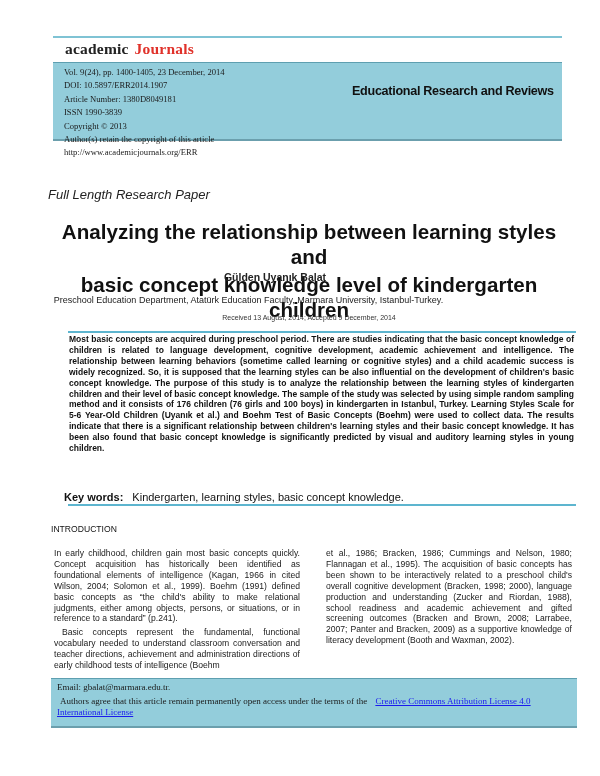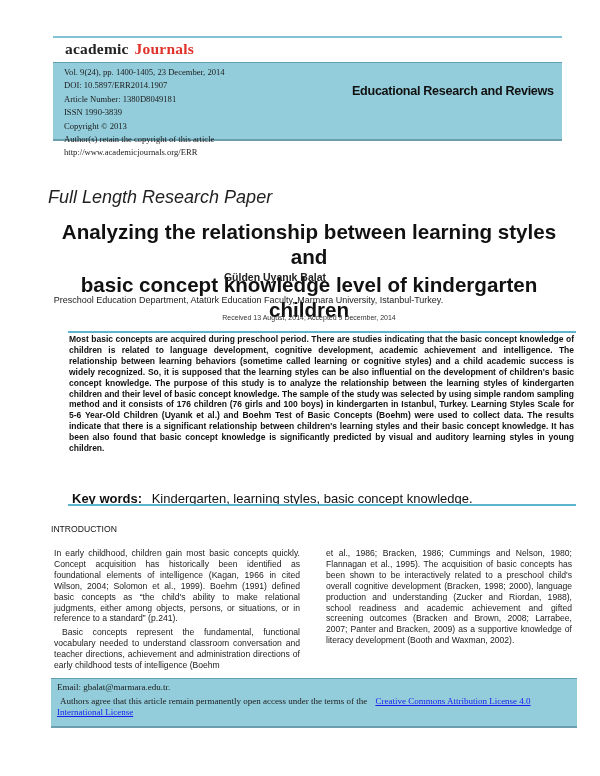--- a/index.html
+++ b/index.html
@@ -9,29 +9,29 @@
     .abs { position: absolute; }
 
     
     .top-rule { left: 44px; top: 27px; width: 509px; height: 2px; background: #7fc3d4; }
     .brand { left: 53px; top: 31px; font-family: "Liberation Serif", serif; font-weight: bold; font-size: 15.5px; letter-spacing: 0.2px; color: #222; }
     .brand .j { color: #e0312a; }
     .meta-box { left: 44px; top: 53px; width: 509px; height: 79px; background: #93cddb; border-top: 1px solid #5e9fb0; border-bottom: 2px solid #6b9fad; }
     .meta-lines { left: 52px; top: 55px; font-family: "Liberation Serif", serif; font-size: 8.6px; line-height: 10.4px; color: #1a1a1a; }
     .journal-name { left: 343px; top: 75px; font-family: "Liberation Sans", sans-serif; font-weight: bold; font-size: 12.6px; color: #111; letter-spacing: -0.3px; }
 
-    .paper-type { left: 39px; top: 178px; font-size: 18px; font-style: italic; color: #222; }
+    .paper-type { left: 39px; top: 178px; font-size: 13px; font-style: italic; color: #222; }
     .title { left: 40px; top: 207px; width: 520px; text-align: center; font-weight: bold; font-size: 20.6px; line-height: 25px; color: #111; }
     .author { left: 0; top: 262px; width: 532px; text-align: center; font-weight: bold; font-size: 10.5px; color: #222; }
     .affil { left: 0; top: 286px; width: 479px; text-align: center; font-size: 9px; color: #222; }
     .dates { left: 0; top: 305px; width: 600px; text-align: center; font-size: 7px; color: #333; }
 
     .abs-rule-top { left: 59px; top: 322px; width: 508px; height: 2px; background: #5db5cf; }
     .abstract { left: 60px; top: 325px; width: 505px; font-weight: bold; font-size: 8.5px; line-height: 10.9px; text-align: justify; color: #111; }
-    .keywords { left: 60px; top: 482px; font-size: 13px; color: #111; }
+    .keywords { left: 52px; top: 482px; font-size: 11px; color: #111; }
     .keywords b { font-weight: bold; }
     .abs-rule-bot { left: 59px; top: 495px; width: 508px; height: 2px; background: #5db5cf; }
 
     .intro-head { left: 42px; top: 515px; font-weight: normal; font-size: 8.6px; color: #111; }
     .col { font-size: 8.6px; line-height: 10.9px; text-align: justify; color: #1a1a1a; }
     .col-left { left: 42px; top: 536px; width: 252px; }
     .col-right { left: 314px; top: 536px; width: 252px; }
     .col p.indent { text-indent: 8px; }
 
     .foot-box { left: 42px; top: 669px; width: 526px; height: 50px; background: #93cddb; border-top: 1px solid #5e9fb0; border-bottom: 2px solid #6b9fad; }

